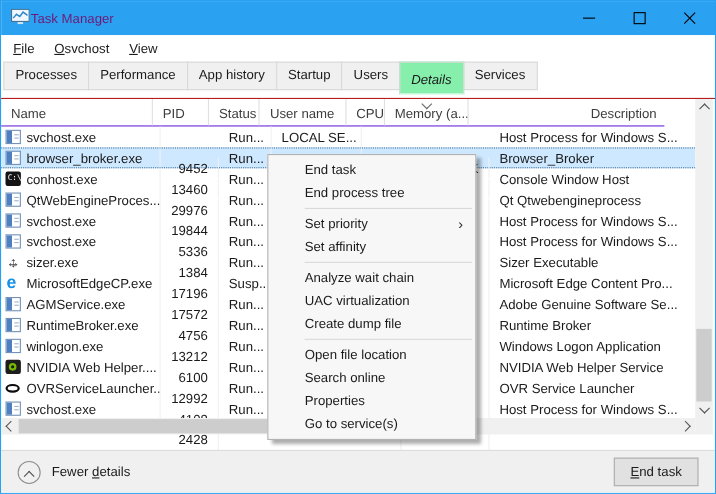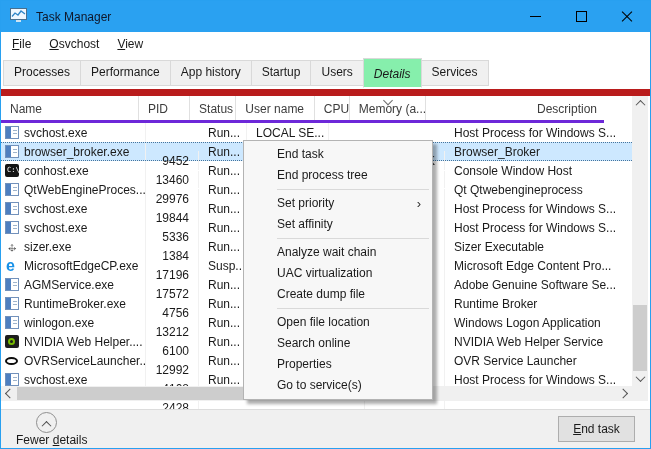--- a/index.html
+++ b/index.html
@@ -3,41 +3,41 @@
 <meta charset="utf-8">
 <style>
   html,body{margin:0;padding:0;background:#fff;}
   .window{
     width:651px;height:449px;box-sizing:border-box;border:1px solid #28a0f0;
     background:#fff;position:relative;overflow:hidden;
     font-family:"Liberation Sans",sans-serif;font-size:12px;color:#1a1a1a;
   }
   
   .titlebar{height:31px;background:#2aa1f1;display:flex;align-items:center;padding-left:9px;}
-  .title-text{color:#0f172a;margin-left:9px;}
+  .title-text{color:#701a75;margin-left:1px;}
   .win-controls{margin-left:auto;display:flex;height:31px;}
   .win-btn{width:46px;height:31px;display:flex;align-items:center;justify-content:center;}
   .glyph-min{width:11px;height:1px;background:#000;}
   .glyph-max{width:9px;height:9px;border:1px solid #000;}
   .glyph-close{position:relative;width:12px;height:12px;}
   .glyph-close::before,.glyph-close::after{content:"";position:absolute;left:-1px;top:5px;width:14px;height:1px;background:#000;}
   .glyph-close::before{transform:rotate(45deg);}
   .glyph-close::after{transform:rotate(-45deg);}
   
   .menubar{height:24px;display:flex;align-items:center;padding-left:2px;background:#fff;}
   .menubar-item{padding:3px 9px;white-space:pre;}
   .ul{text-decoration:underline;}
   
-  .tabstrip{height:33px;display:flex;align-items:center;padding-left:2px;border-bottom:7px solid #b91c1c;background:#fff;}
+  .tabstrip{height:33px;display:flex;align-items:flex-start;padding-left:2px;border-bottom:1px solid #b91c1c;background:#fff;}
   .tab{box-sizing:border-box;background:#f0f0f0;border:1px solid #d9d9d9;margin-right:-1px;
        padding:4px 10px 5px 10px;height:26px;margin-bottom:-1px;white-space:nowrap;}
   .tab.active{background:#86efac;border-bottom:1px solid #fff;height:30px;padding-top:8px;position:relative;z-index:2;font-style:italic;}
   
   .table{position:relative;width:649px;height:305px;}
-  .thead{display:flex;height:24px;border-bottom:3px solid #6d28d9;width:603px;}
+  .thead{display:flex;height:24px;border-bottom:1px solid #6d28d9;width:603px;}
   .hcell{box-sizing:border-box;border-right:1px solid #e0e0e0;color:#3d3d3d;
          padding:6px 7px 0 9px;white-space:nowrap;overflow:hidden;position:relative;}
   .hcell.right{text-align:right;}
   .c-name{width:145px;}
   .c-pid{width:53px;}
   .c-status{width:48px;}
   .c-user{width:82px;}
   .c-cpu{width:36px;}
   .c-mem{width:80px;}
   .c-desc{width:187px;border-right:none;text-align:right;}
@@ -84,21 +84,21 @@
   
   .context-menu{position:absolute;left:242px;top:139px;width:190px;box-sizing:border-box;
      background:#f7f7f7;border:1px solid #b3b3b3;box-shadow:4px 4px 3px rgba(0,0,0,0.32);
      padding:3px 0;z-index:10;}
   .menu-item{height:21px;line-height:21px;padding-left:33px;position:relative;white-space:nowrap;}
   .menu-sep{height:1px;background:#d9d9d9;margin:3px 3px 3px 33px;}
   .submenu-arrow{position:absolute;right:11px;top:0;font-size:13px;color:#2e2e2e;}
   
   .footer{position:absolute;left:0;bottom:0;width:649px;height:39px;box-sizing:border-box;
      background:#f0f0f0;border-top:1px solid #dcdcdc;display:flex;align-items:center;padding:0 15px;}
-  .fewer{display:flex;align-items:center;flex-direction:column;}
+  .fewer{display:flex;align-items:center;}
   .circle-chevron{width:19px;height:19px;border:1px solid #8f8f8f;border-radius:50%;position:relative;margin-right:10px;}
   .circle-chevron .chev{position:absolute;left:6px;top:8px;border-color:#4d4d4d;}
   .fewer-label{white-space:pre;}
   .endtask-btn{margin-left:auto;width:77px;height:26px;box-sizing:border-box;background:#e1e1e1;
      border:1px solid #adadad;display:flex;align-items:center;justify-content:center;white-space:pre;}
 </style>
 </head>
 <body>
 
 <div class="window">

